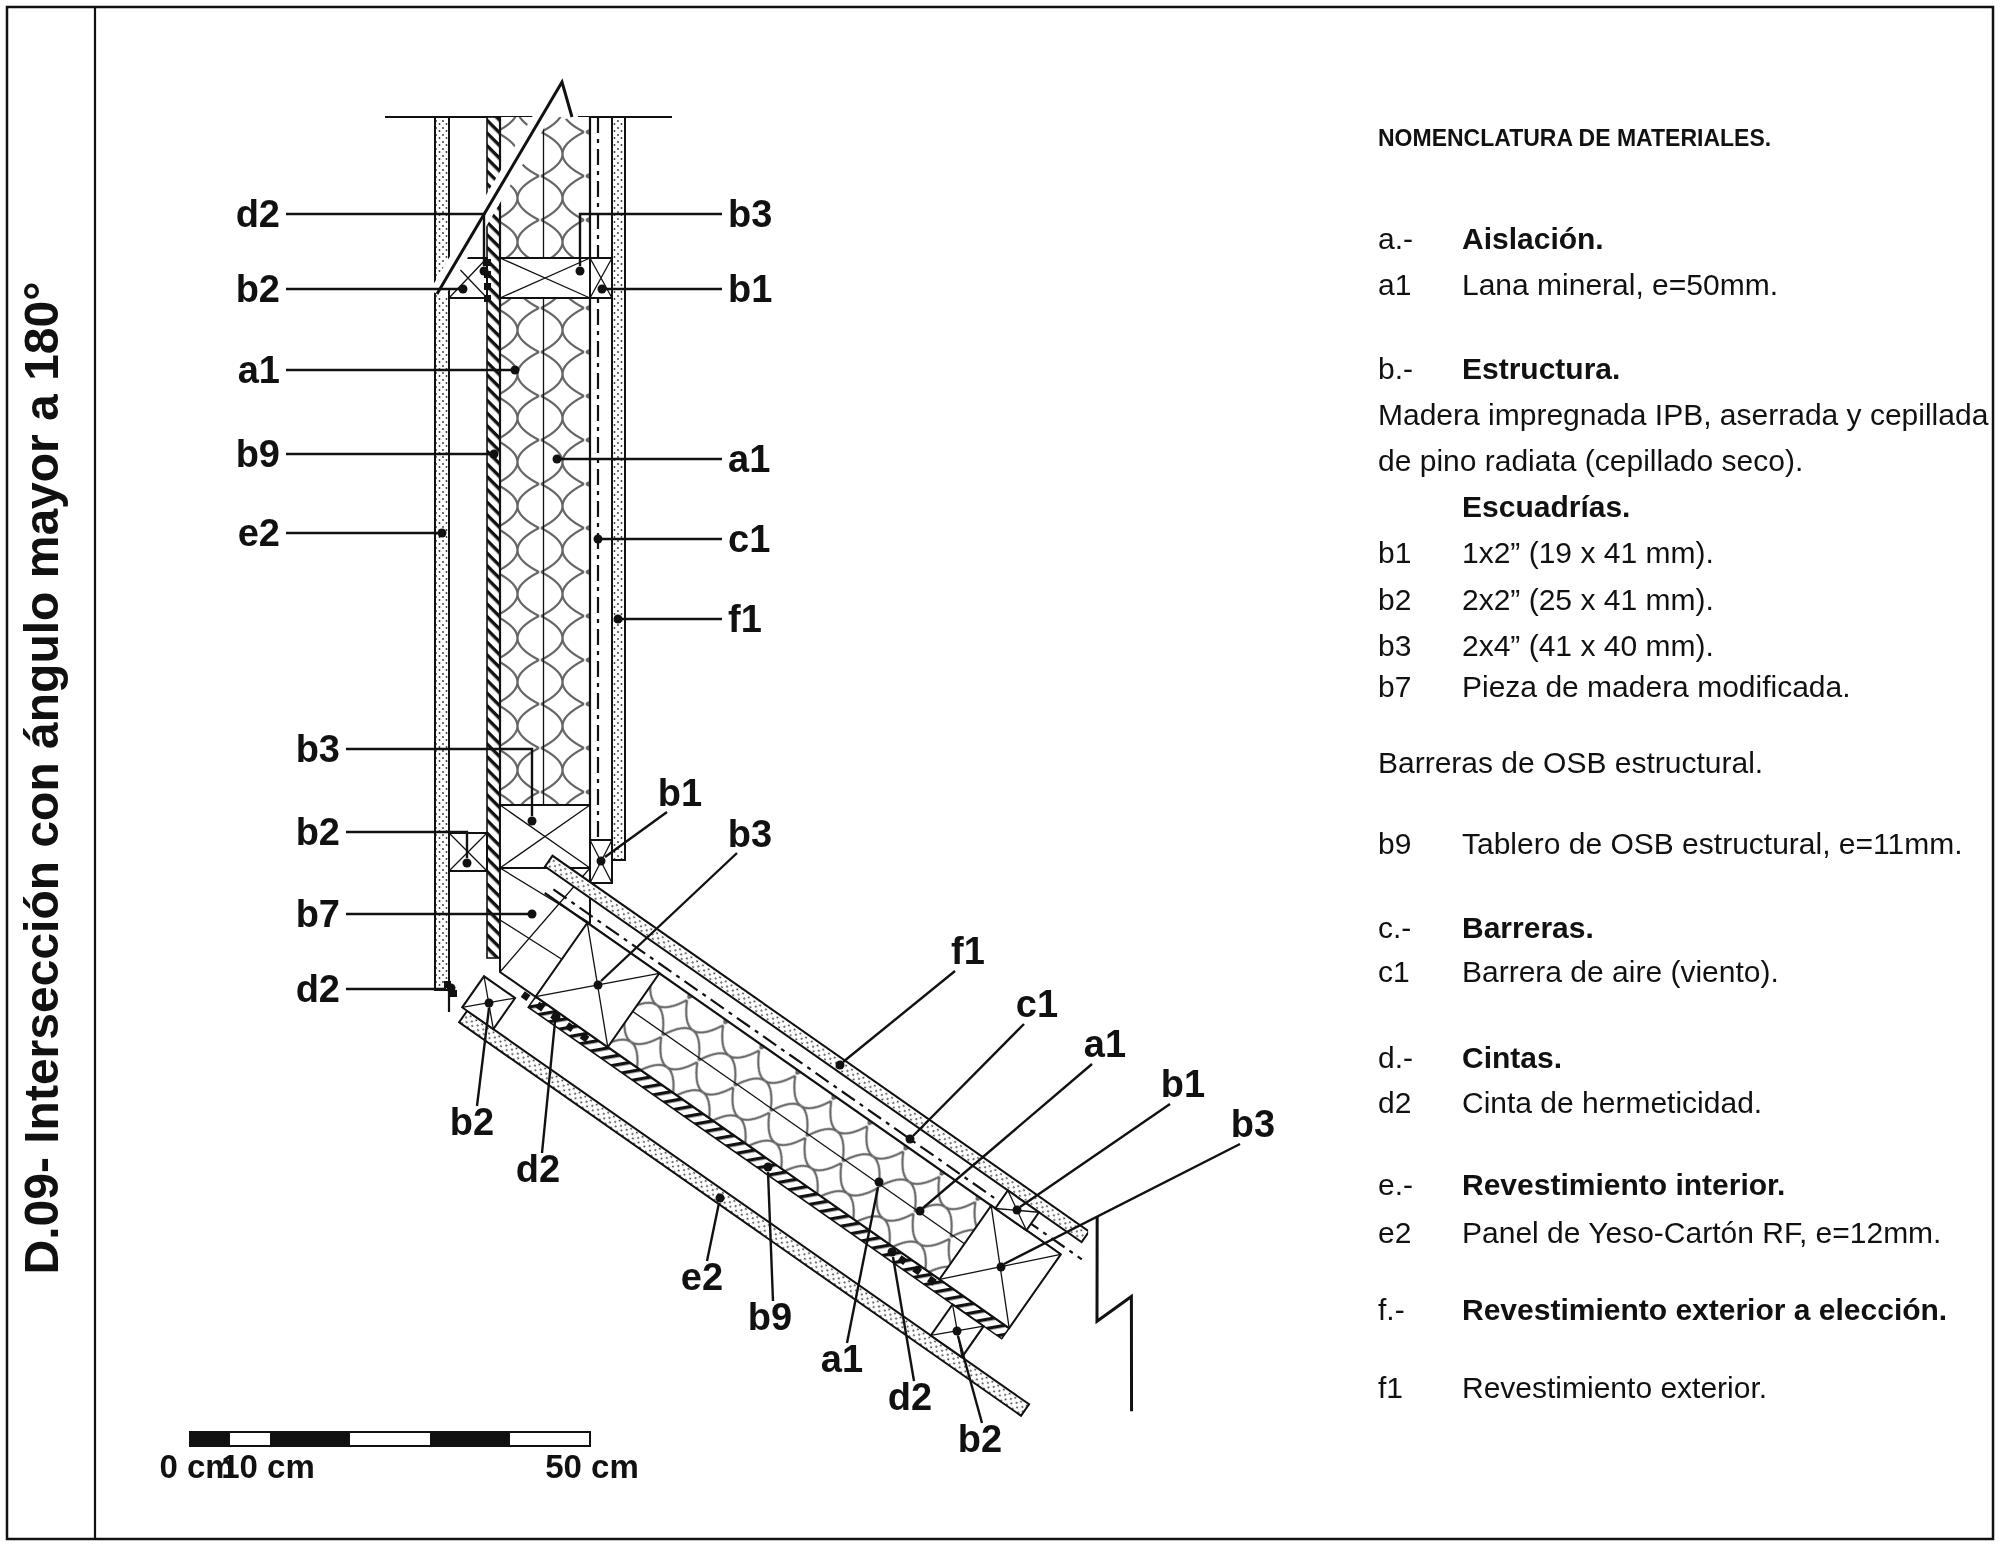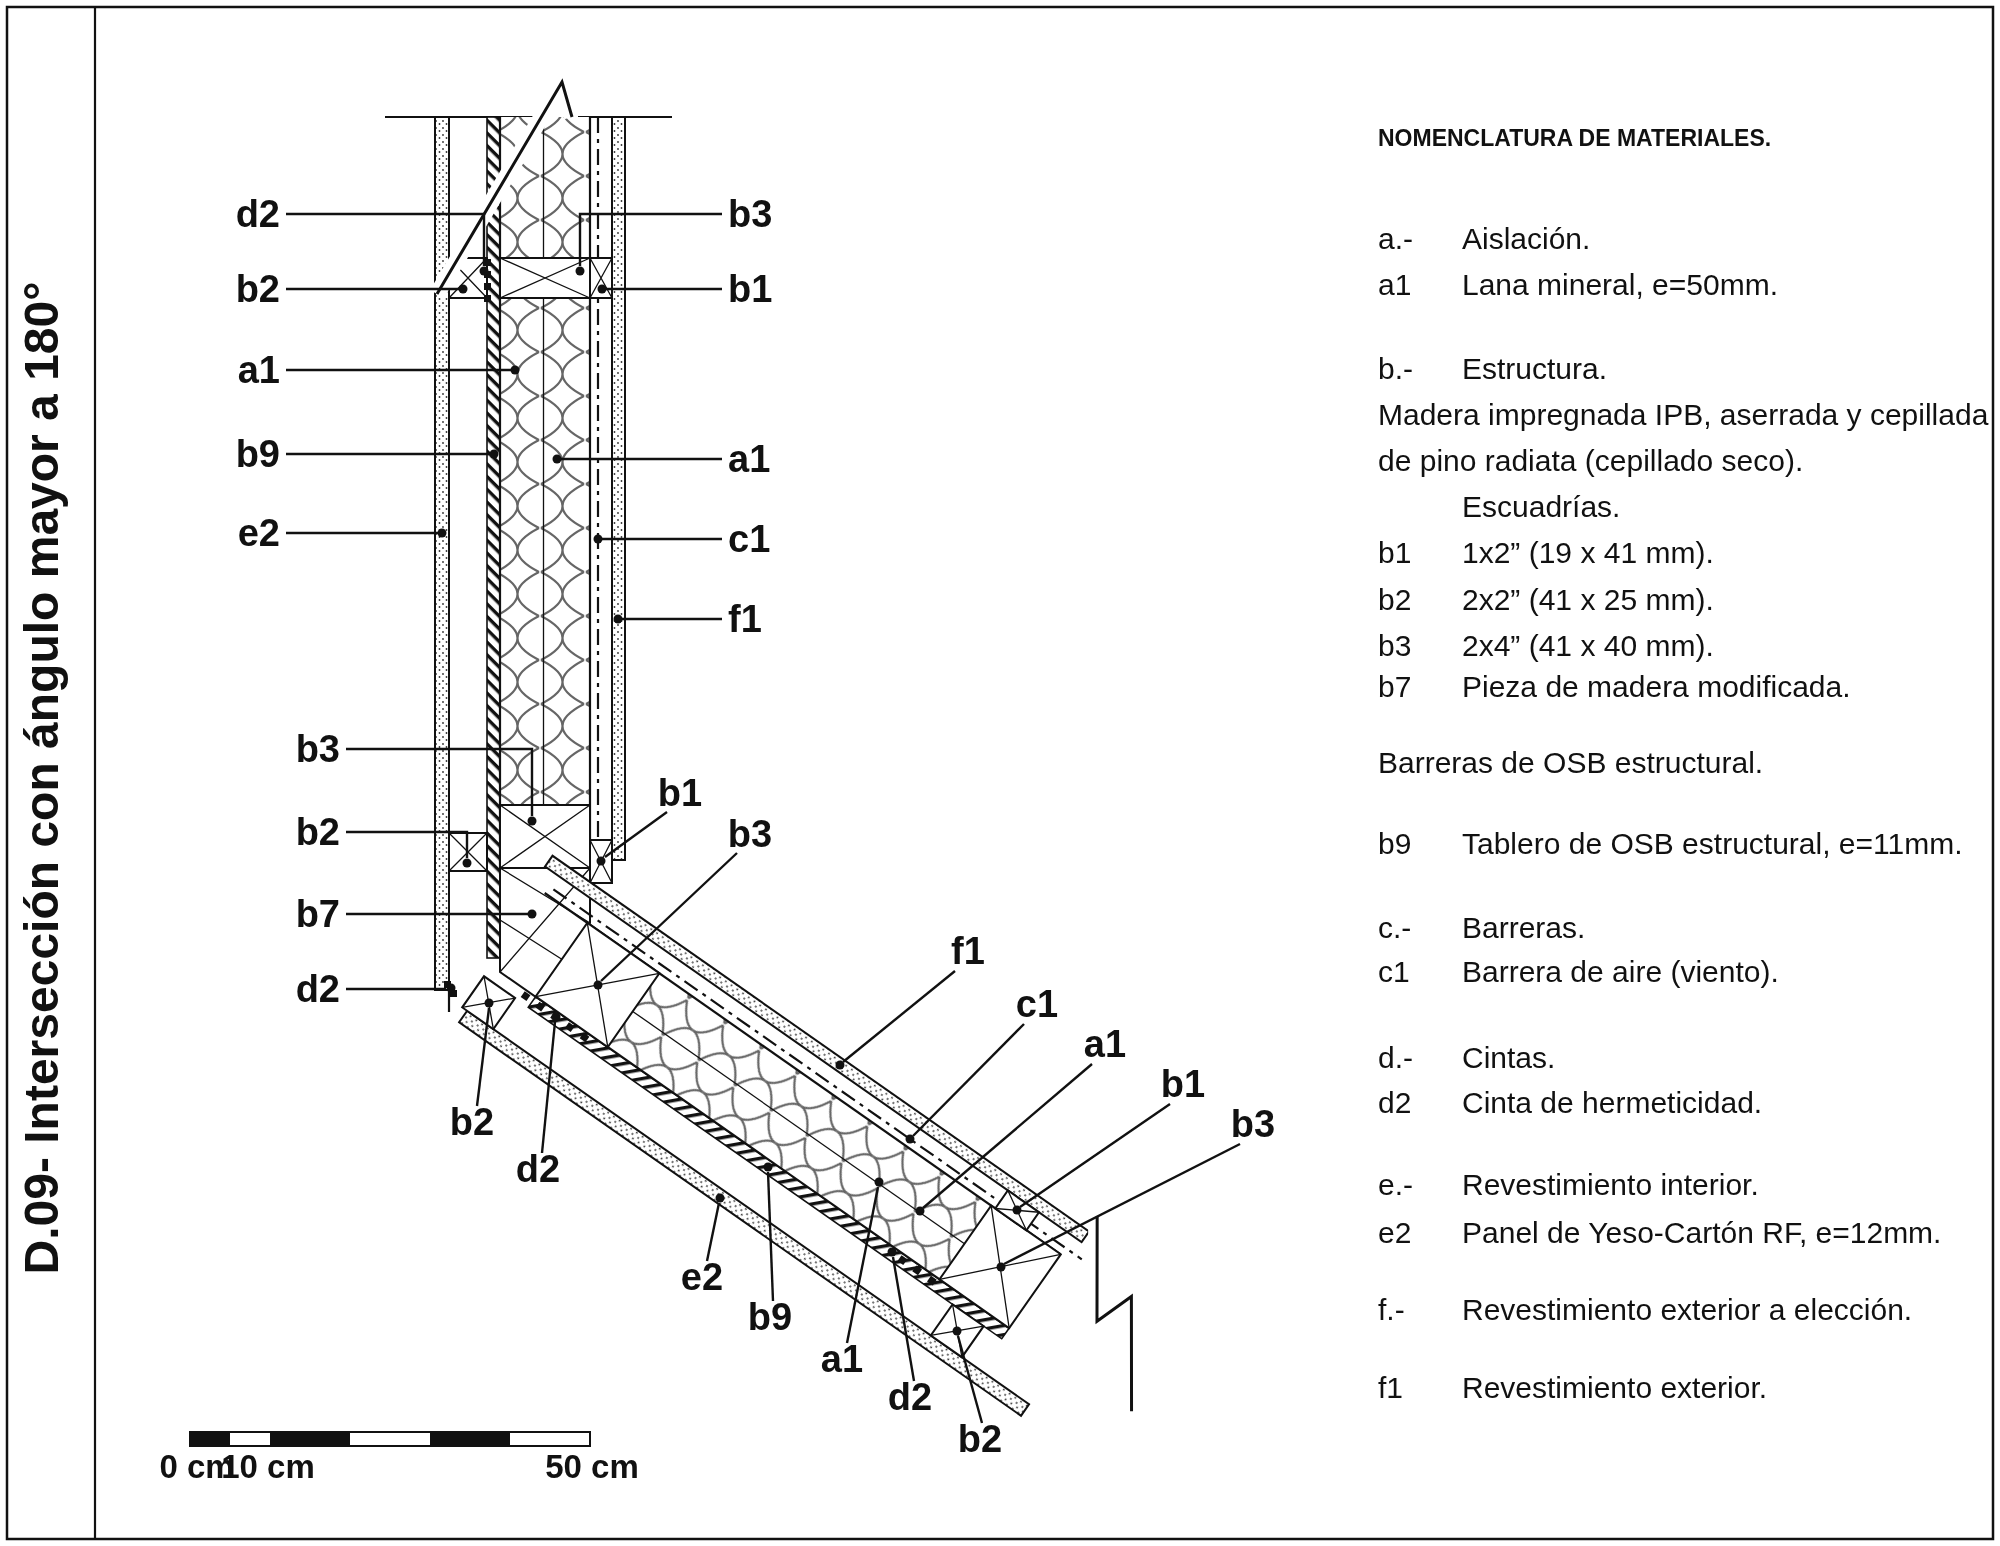--- a/index.html
+++ b/index.html
@@ -2,21 +2,21 @@
 <html><head>
 <meta charset="utf-8">
 <style>
   html,body{margin:0;padding:0;background:#fff;}
   #page{position:relative;width:2000px;height:1546px;background:#fff;overflow:hidden;
         font-family:"Liberation Sans",sans-serif;color:#111;}
   svg{position:absolute;left:0;top:0;}
   .leg-row{position:absolute;left:1378px;white-space:nowrap;font-size:30px;line-height:1.1;color:#111;}
   .leg-row .k{display:inline-block;width:84px;}
   .leg-title{font-weight:bold;font-size:23px;}
-  .bd{font-weight:normal;}
+  .bd{font-weight:bold;}
   .indent{padding-left:84px;}
   text.lbl{font-family:"Liberation Sans",sans-serif;font-size:38px;font-weight:bold;fill:#111;}
   text.scl{font-family:"Liberation Sans",sans-serif;font-size:33px;font-weight:600;fill:#111;}
   .ld{stroke:#111;stroke-width:2.4;fill:none;}
   .main{stroke:#111;stroke-width:2.2;fill:none;}
   .thin{stroke:#111;stroke-width:1.3;fill:none;}
   .xbox{fill:#fff;stroke:#111;stroke-width:2;}
 </style>
 </head>
 <body>
@@ -232,21 +232,21 @@
 
   <div class="leg-row leg-title" style="top:126px">NOMENCLATURA DE MATERIALES.</div>
 
   <div class="leg-row" style="top:222px"><span class="k">a.-</span><span class="bd">Aislación.</span></div>
   <div class="leg-row" style="top:268px"><span class="k">a1</span><span>Lana mineral, e=50mm.</span></div>
   <div class="leg-row" style="top:352px"><span class="k">b.-</span><span class="bd">Estructura.</span></div>
   <div class="leg-row" style="top:398px"><span>Madera impregnada IPB, aserrada y cepillada</span></div>
   <div class="leg-row" style="top:444px"><span>de pino radiata (cepillado seco).</span></div>
   <div class="leg-row indent" style="top:490px"><span class="bd">Escuadrías.</span></div>
   <div class="leg-row" style="top:536px"><span class="k">b1</span><span>1x2” (19 x 41 mm).</span></div>
-  <div class="leg-row" style="top:583px"><span class="k">b2</span><span>2x2” (41 x 25 mm).</span></div>
+  <div class="leg-row" style="top:583px"><span class="k">b2</span><span>2x2” (25 x 41 mm).</span></div>
   <div class="leg-row" style="top:629px"><span class="k">b3</span><span>2x4” (41 x 40 mm).</span></div>
   <div class="leg-row" style="top:670px"><span class="k">b7</span><span>Pieza de madera modificada.</span></div>
   <div class="leg-row" style="top:746px"><span>Barreras de OSB estructural.</span></div>
   <div class="leg-row" style="top:827px"><span class="k">b9</span><span>Tablero de OSB estructural, e=11mm.</span></div>
   <div class="leg-row" style="top:911px"><span class="k">c.-</span><span class="bd">Barreras.</span></div>
   <div class="leg-row" style="top:955px"><span class="k">c1</span><span>Barrera de aire (viento).</span></div>
   <div class="leg-row" style="top:1041px"><span class="k">d.-</span><span class="bd">Cintas.</span></div>
   <div class="leg-row" style="top:1086px"><span class="k">d2</span><span>Cinta de hermeticidad.</span></div>
   <div class="leg-row" style="top:1168px"><span class="k">e.-</span><span class="bd">Revestimiento interior.</span></div>
   <div class="leg-row" style="top:1216px"><span class="k">e2</span><span>Panel de Yeso-Cartón RF, e=12mm.</span></div>

